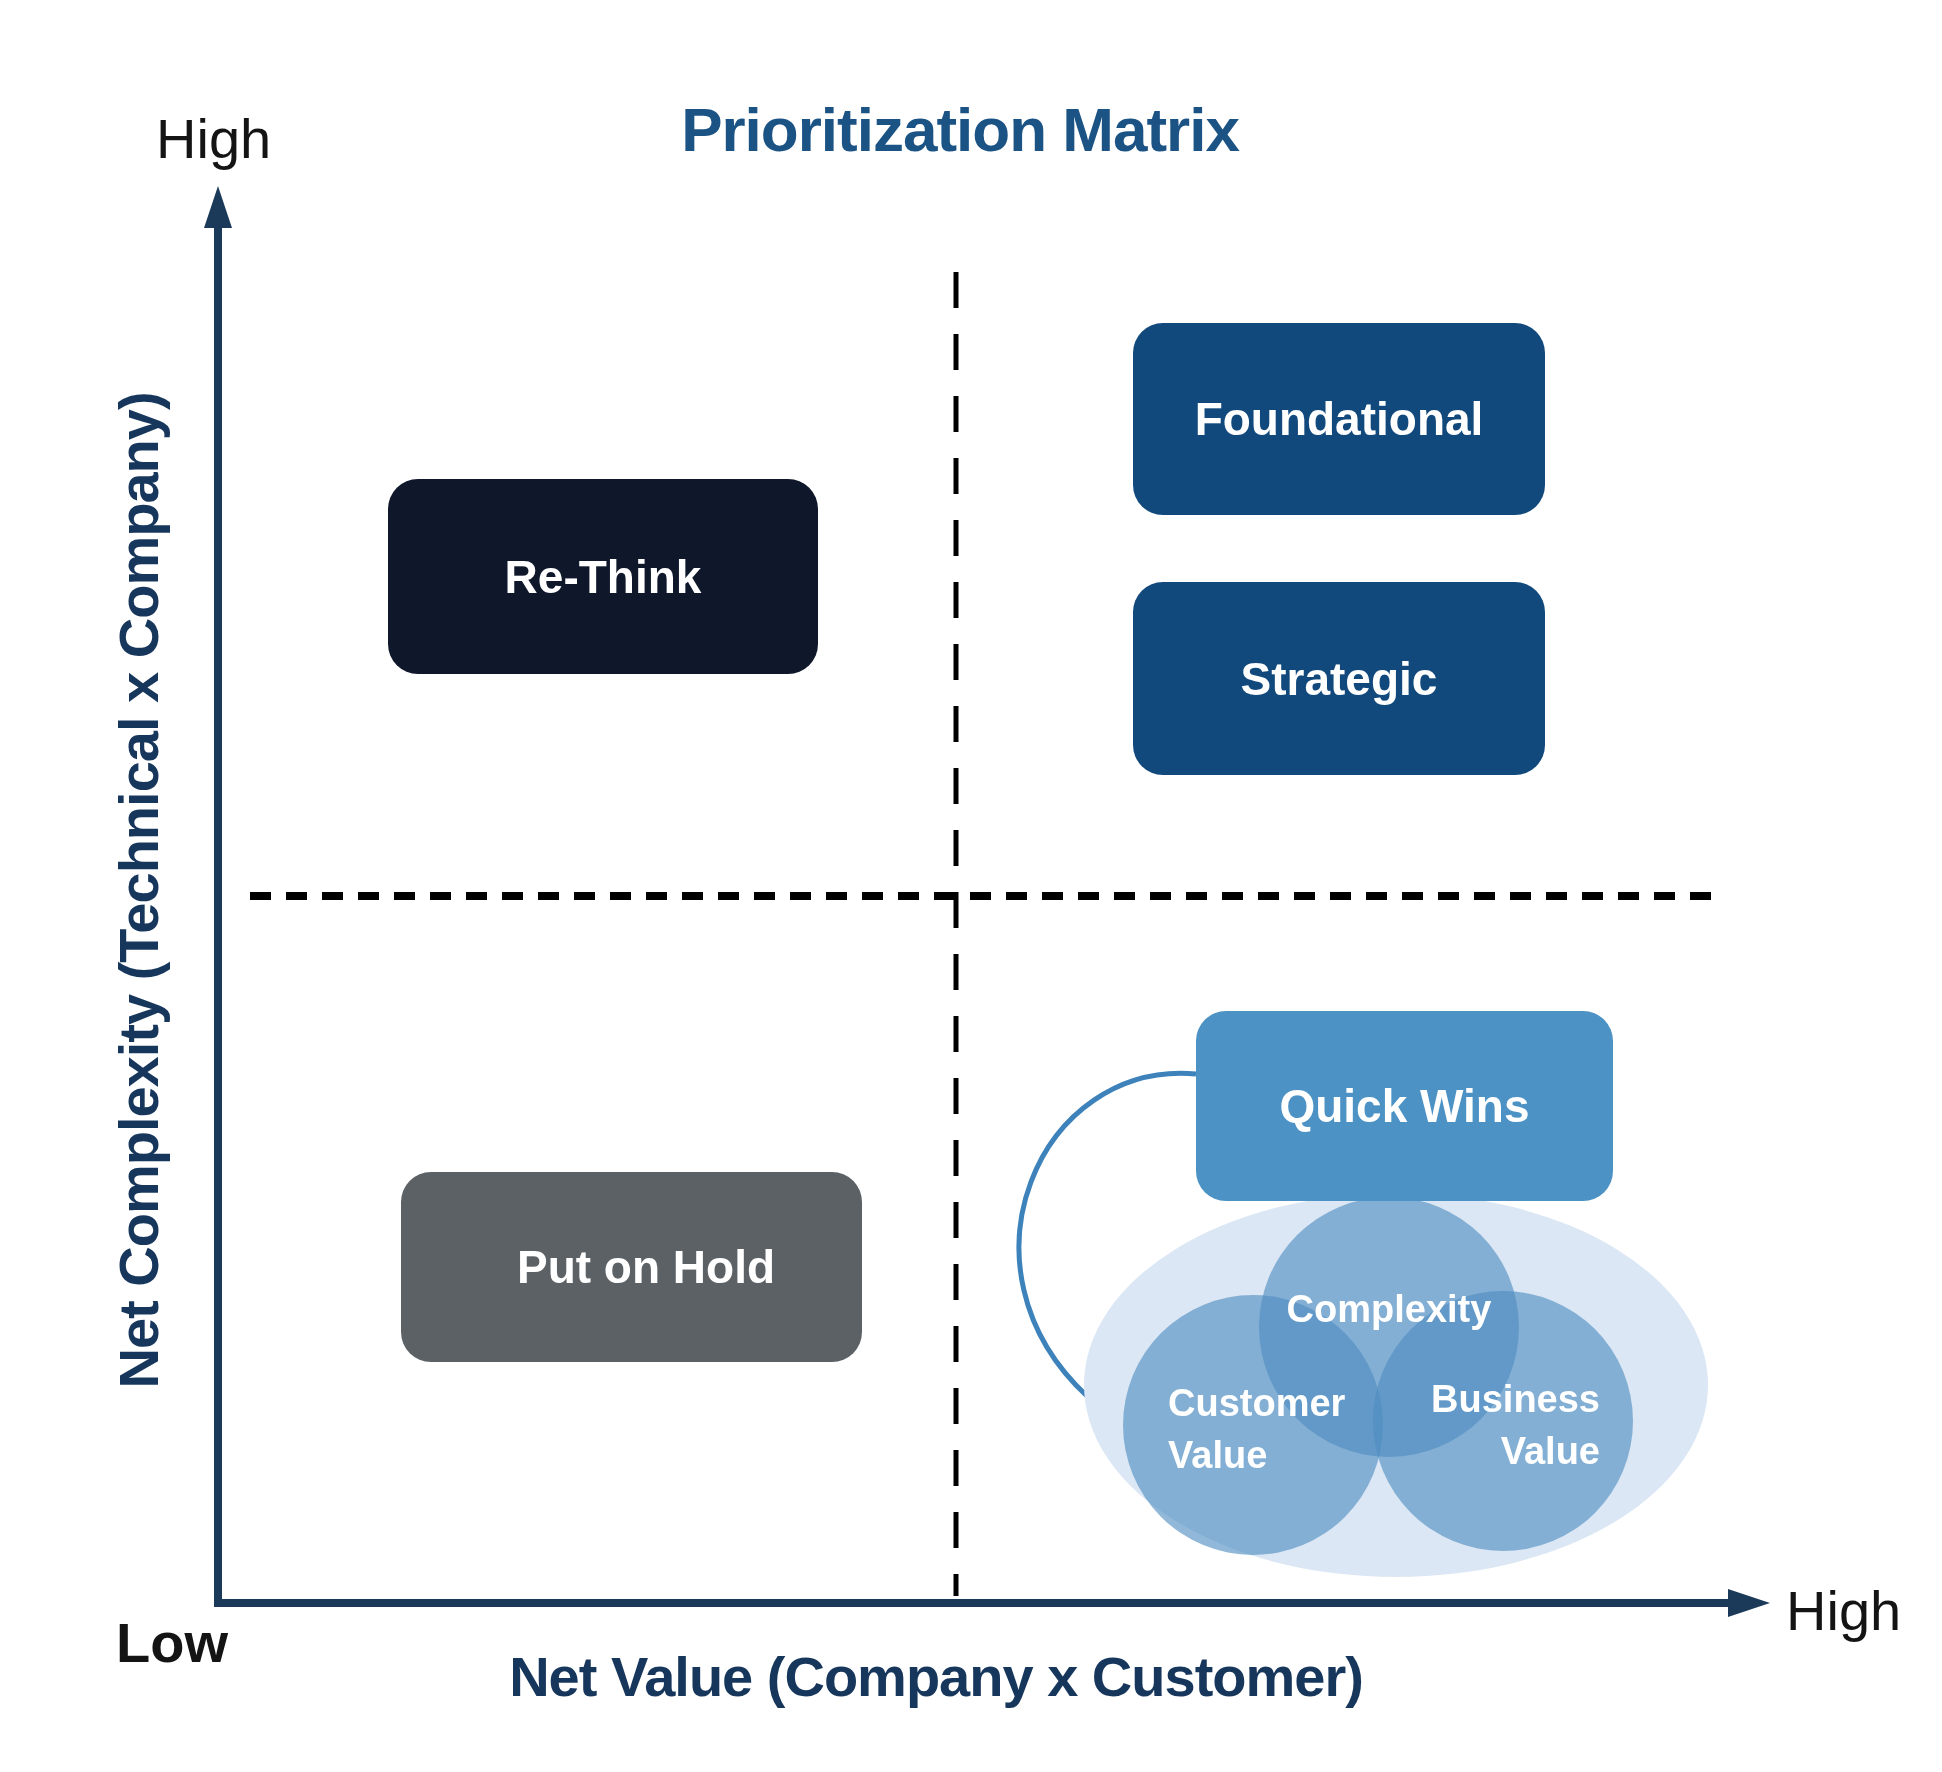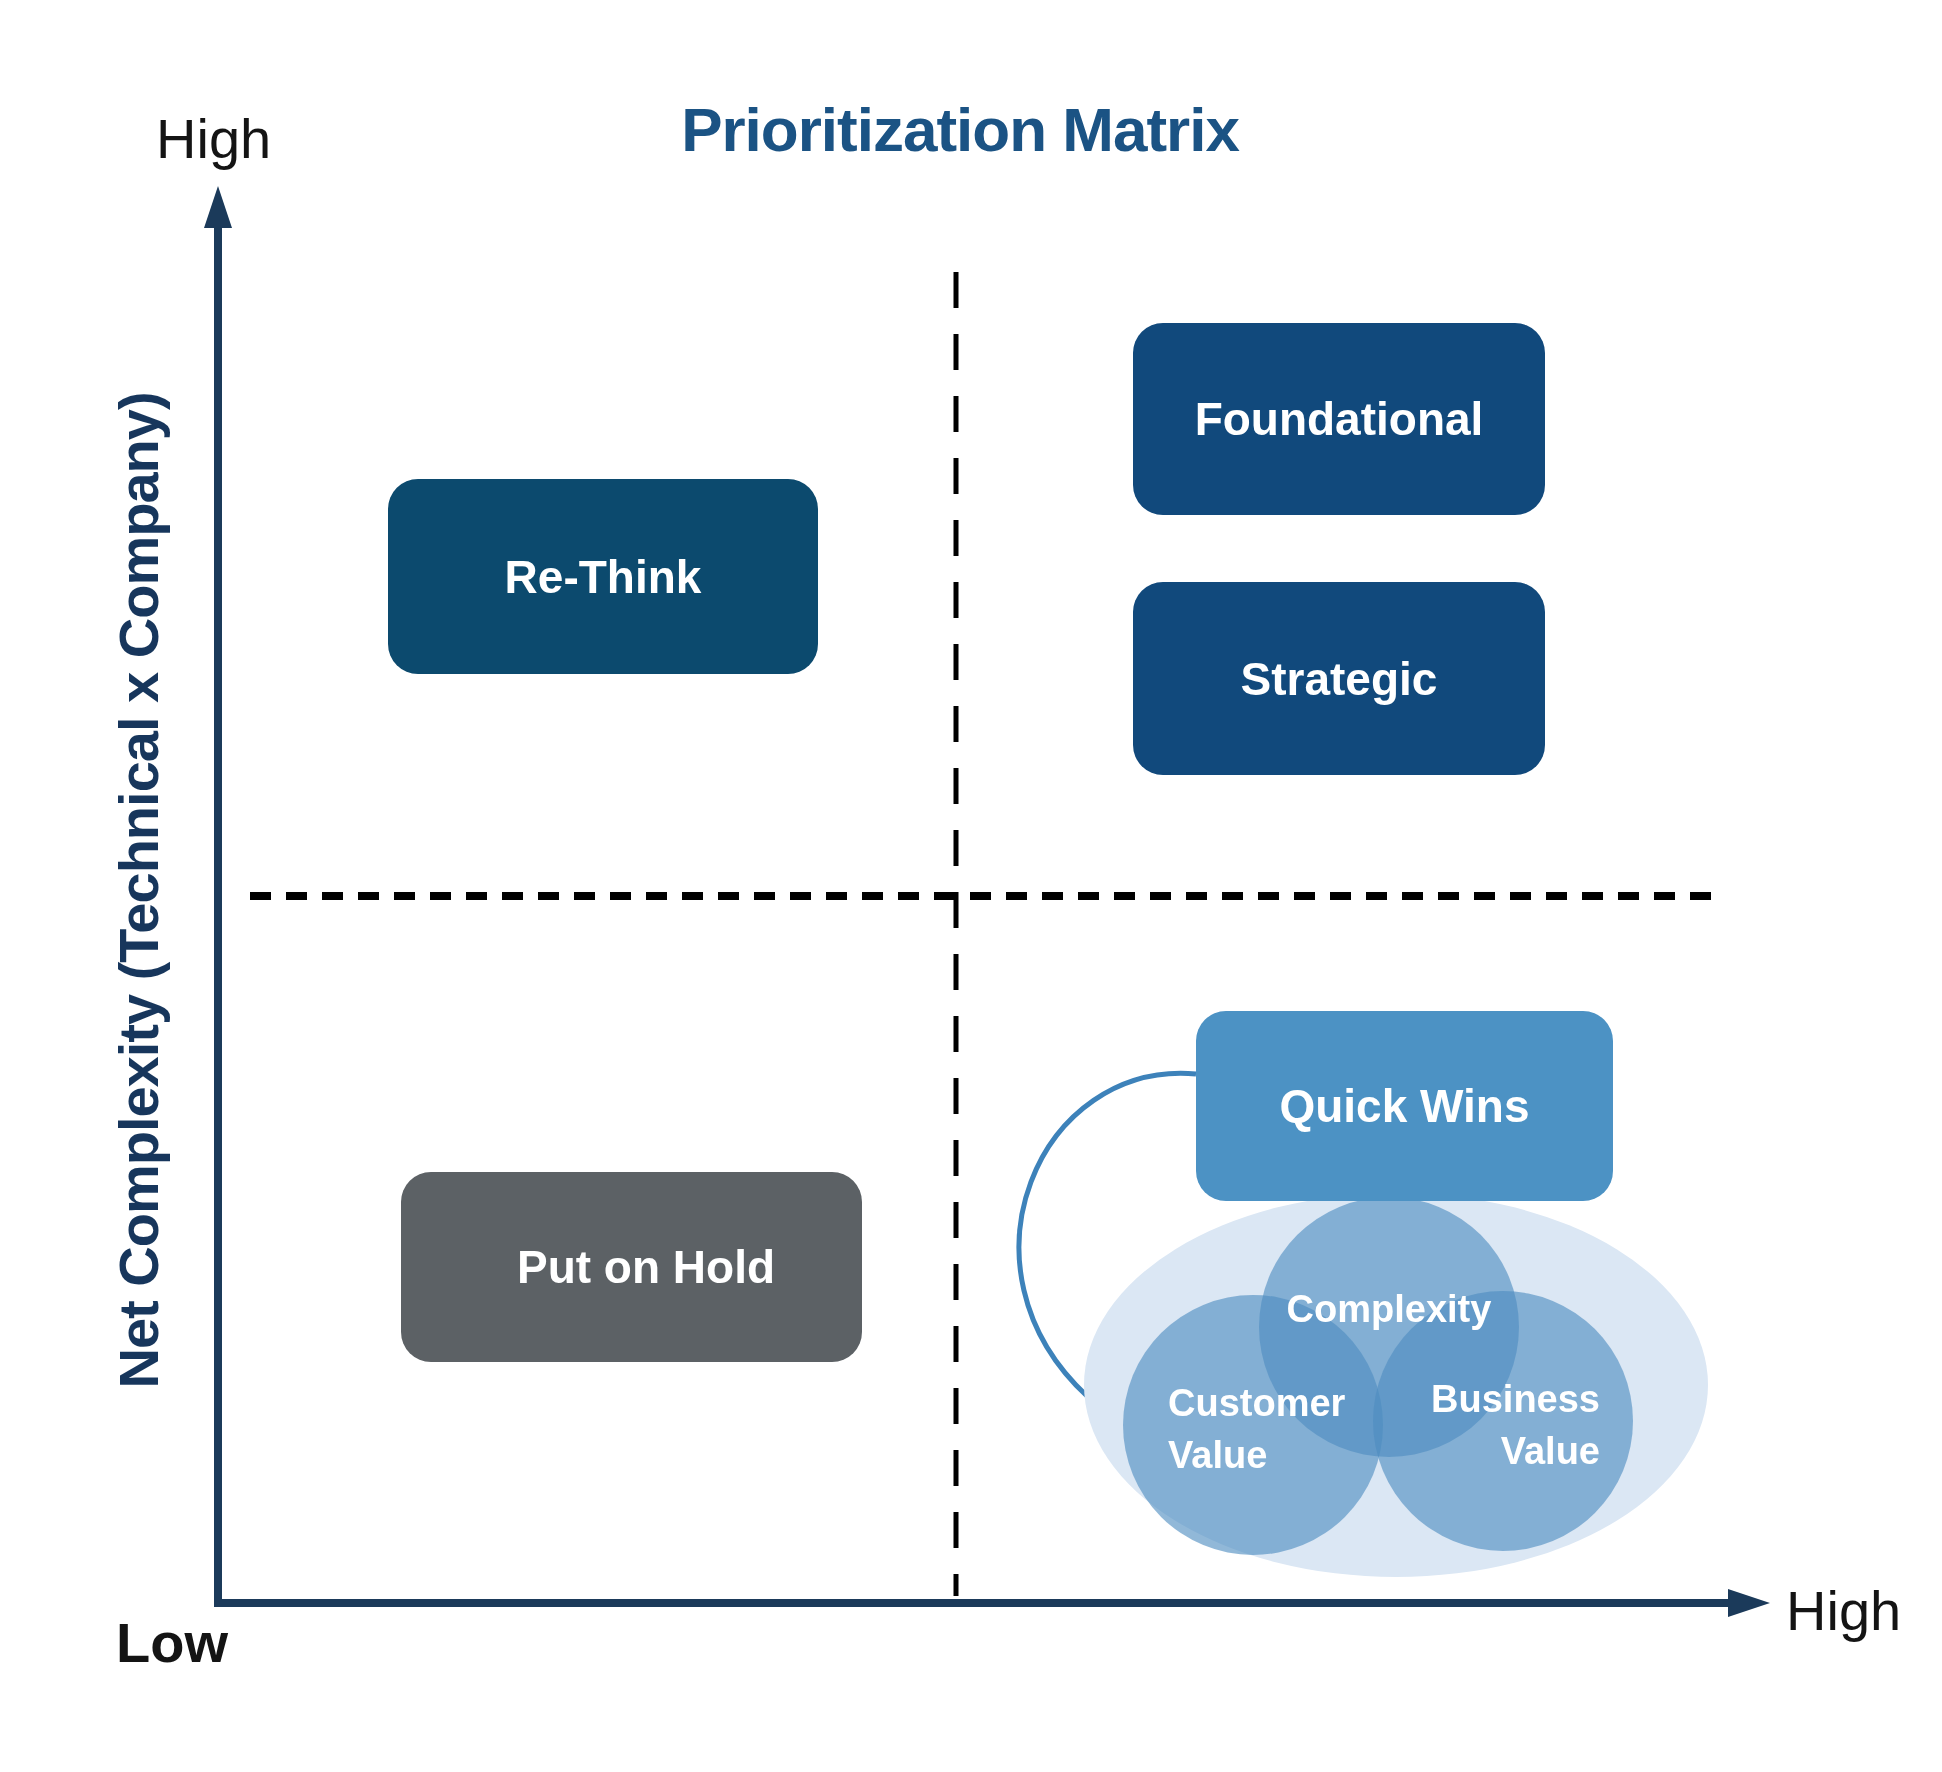--- a/index.html
+++ b/index.html
@@ -102,23 +102,24 @@
     <line x1="214" y1="1603" x2="1736" y2="1603" stroke-width="8" fill="none" stroke="#1b3a5a"></line>
     <polygon points="1770,1603 1728,1589 1728,1617" fill="#1b3a5a"></polygon>
   </svg>
 
   <div class="abs page-title" style="color: rgb(27, 83, 132);">Prioritization Matrix</div>
 
   <div class="abs tick-label" style="left: 156px; top: 106px; color: rgb(20, 20, 20);">High</div>
   <div class="abs tick-label" style="left: 116px; top: 1610px; color: rgb(20, 20, 20); font-weight: bold;">Low</div>
   <div class="abs tick-label" style="left: 1786px; top: 1578px; color: rgb(20, 20, 20);">High</div>
 
+  <div class="abs axis-title x-axis-title" style="color: rgb(23, 54, 92);">Net Value (Company x Customer)</div>
   <div class="abs axis-title y-axis-title" style="color: rgb(23, 54, 92);">Net Complexity (Technical x Company)</div>
 
-  <div class="qbox box-rethink" style="background: #0c4a6e;">
+  <div class="qbox box-rethink" style="background: #0f172a;">
     <span class="qbox-label">Re-Think</span>
   </div>
 
   <div class="qbox box-foundational" style="background: rgb(17, 73, 124);">
     <span class="qbox-label">Foundational</span>
   </div>
 
   <div class="qbox box-strategic" style="background: rgb(17, 73, 124);">
     <span class="qbox-label">Strategic</span>
   </div>

